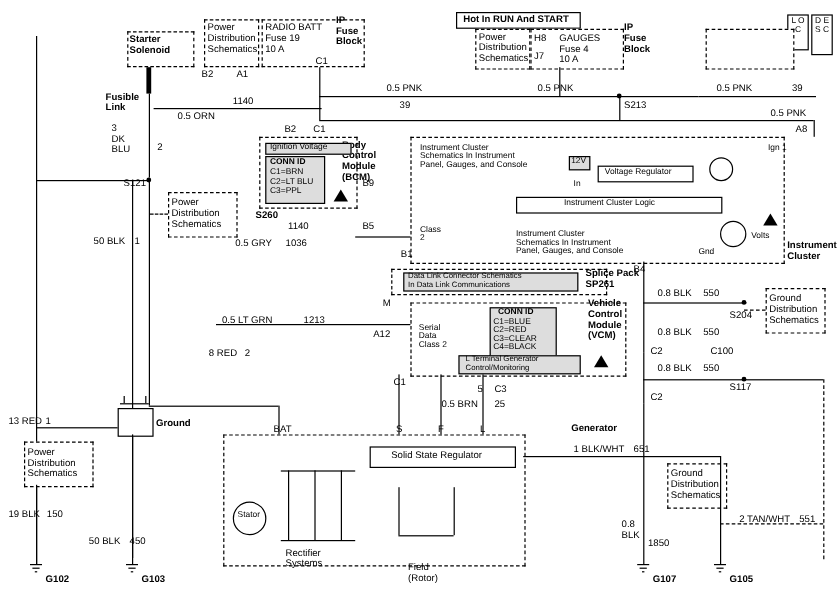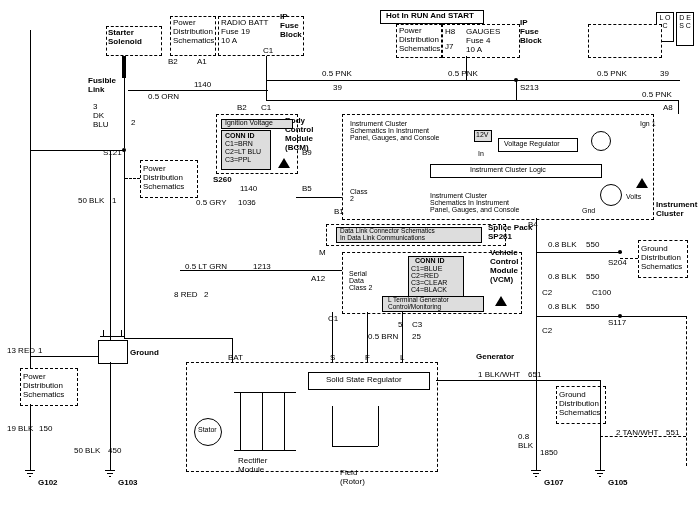--- a/index.html
+++ b/index.html
@@ -278,21 +278,21 @@
 <span class="lbl" style="left:365px;top:353px">F</span>
 <span class="lbl" style="left:400px;top:353px">L</span>
 
 <div class="box solid" style="left:308px;top:372px;width:120px;height:16px"></div>
 <span class="lbl" style="left:326px;top:375px">Solid State Regulator</span>
 
 <div class="circ" style="left:194px;top:418px;width:26px;height:26px"></div>
 <span class="lbl" style="left:198px;top:426px;font-size:7px">Stator</span>
 
 <span class="lbl" style="left:238px;top:456px;white-space:pre">Rectifier
-Module</span>
+Systems</span>
 <span class="lbl" style="left:340px;top:468px;white-space:pre">Field
 (Rotor)</span>
 
 <div style="left:234px;top:392px;width:62px;height:58px">
   <div class="line-v" style="left:6px;top:0;height:58px"></div>
   <div class="line-v" style="left:28px;top:0;height:58px"></div>
   <div class="line-v" style="left:50px;top:0;height:58px"></div>
   <div class="line-h" style="left:0;top:0;width:62px"></div>
   <div class="line-h" style="left:0;top:58px;width:62px"></div>
 </div>

